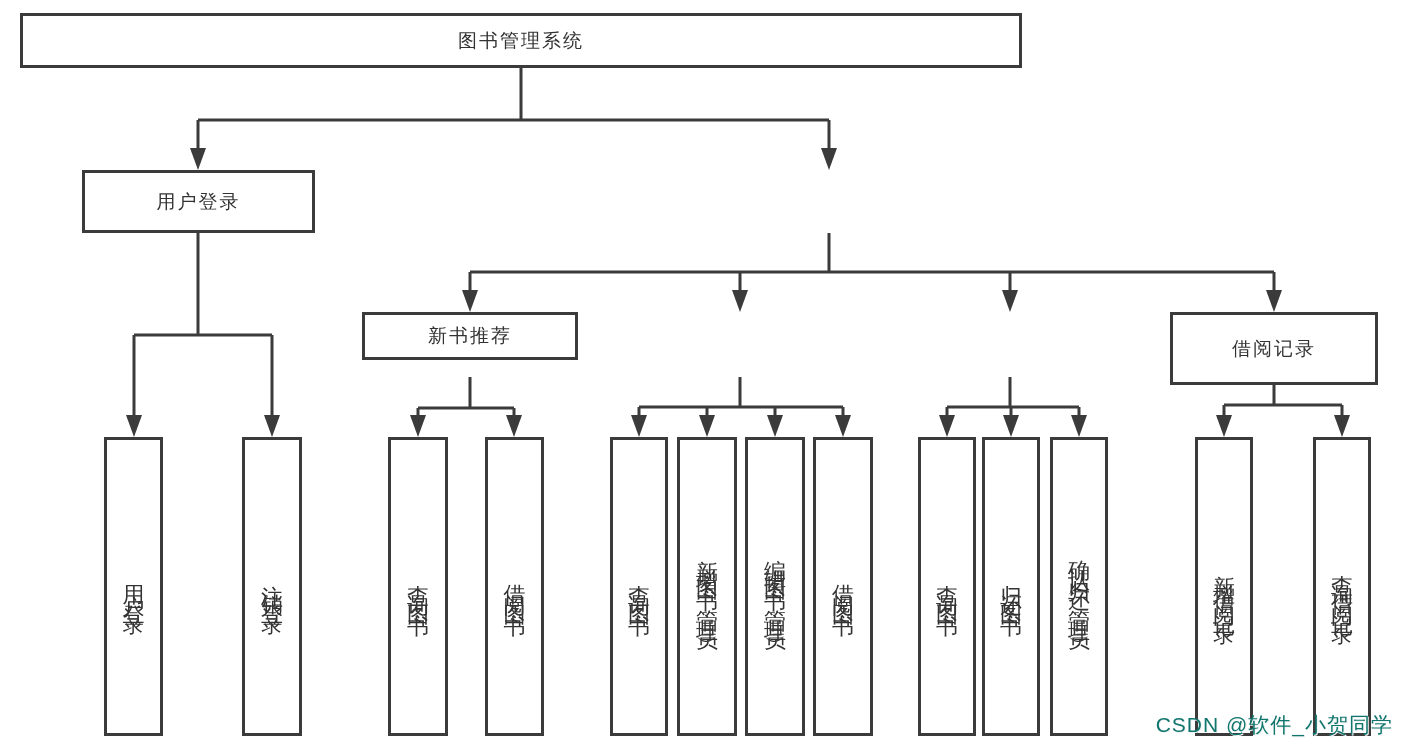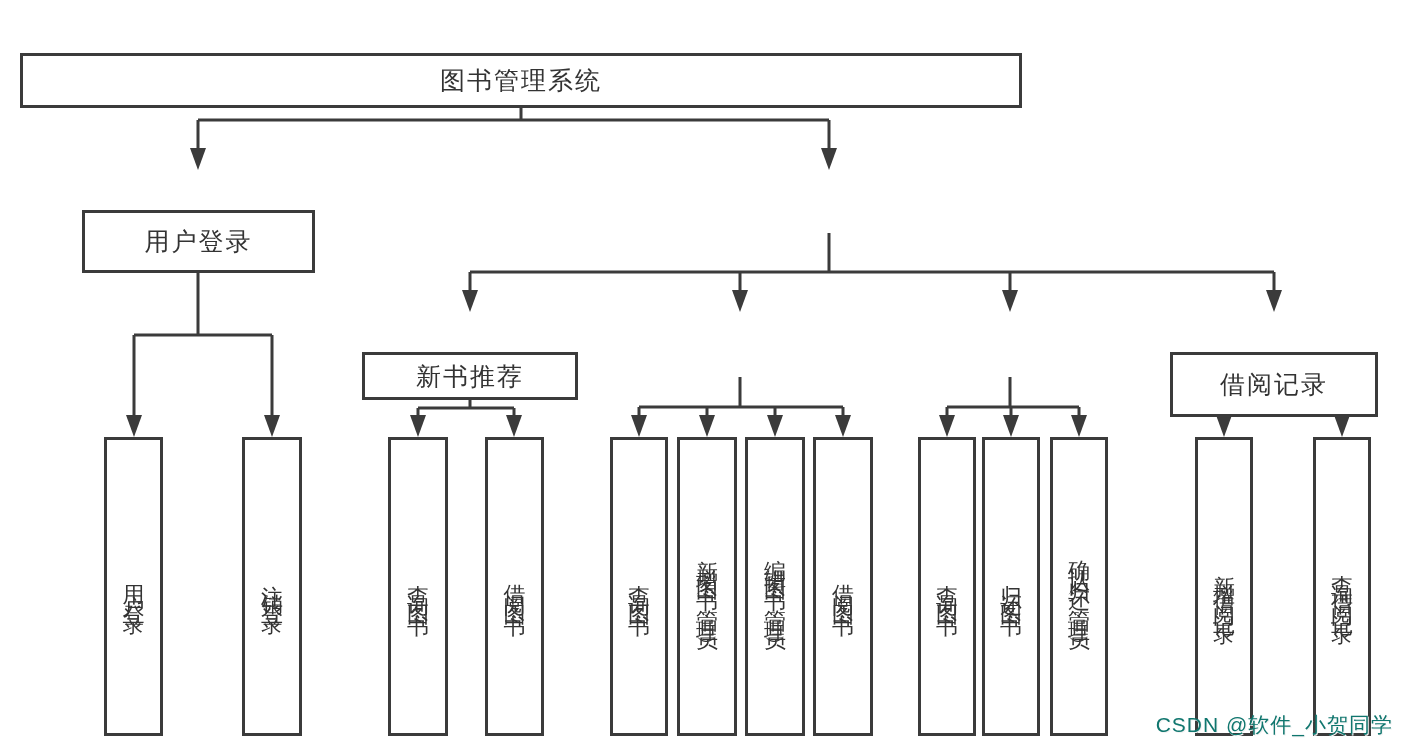--- a/index.html
+++ b/index.html
@@ -21,24 +21,23 @@
     box-sizing: border-box;
     background: #ffffff;
     border: 3px solid #3b3b3b;
     color: #333333;
     display: flex;
     align-items: center;
     justify-content: center;
     text-align: center;
   }
   .node.h {
-    font-size: 25px;
+    font-size: 19px;
     letter-spacing: 2px;
     white-space: nowrap;
-    margin-top: 40px;
   }
   .node.v {
     writing-mode: vertical-rl;
     text-orientation: mixed;
     font-size: 22px;
     letter-spacing: 10px;
     line-height: 1;
   }
   .watermark {
     position: absolute;
@@ -85,21 +84,21 @@
       <polygon points="1216,415 1232,415 1224,437"></polygon>
       <polygon points="1334,415 1350,415 1342,437"></polygon>
     </g>
   </svg>
 
   <div class="node h" style="left:20px;top:13px;width:1002px;height:55px">图书管理系统</div>
 
   <div class="node h" style="left:82px;top:170px;width:233px;height:63px">用户登录</div>
 
   <div class="node h" style="left:362px;top:312px;width:216px;height:48px">新书推荐</div>
-  <div class="node h" style="left:1170px;top:312px;width:208px;height:65px">借阅记录</div>
+  <div class="node h" style="left:1170px;top:312px;width:208px;height:73px">借阅记录</div>
 
   <div class="node v" style="left:104px;top:437px;width:59px;height:299px">用户登录</div>
   <div class="node v" style="left:242px;top:437px;width:60px;height:299px">注销登录</div>
 
   <div class="node v" style="left:388px;top:437px;width:60px;height:299px">查询图书</div>
   <div class="node v" style="left:485px;top:437px;width:59px;height:299px">借阅图书</div>
 
   <div class="node v" style="left:610px;top:437px;width:58px;height:299px">查询图书</div>
   <div class="node v" style="left:677px;top:437px;width:60px;height:299px">新增图书（管理员）</div>
   <div class="node v" style="left:745px;top:437px;width:60px;height:299px">编辑图书（管理员）</div>

